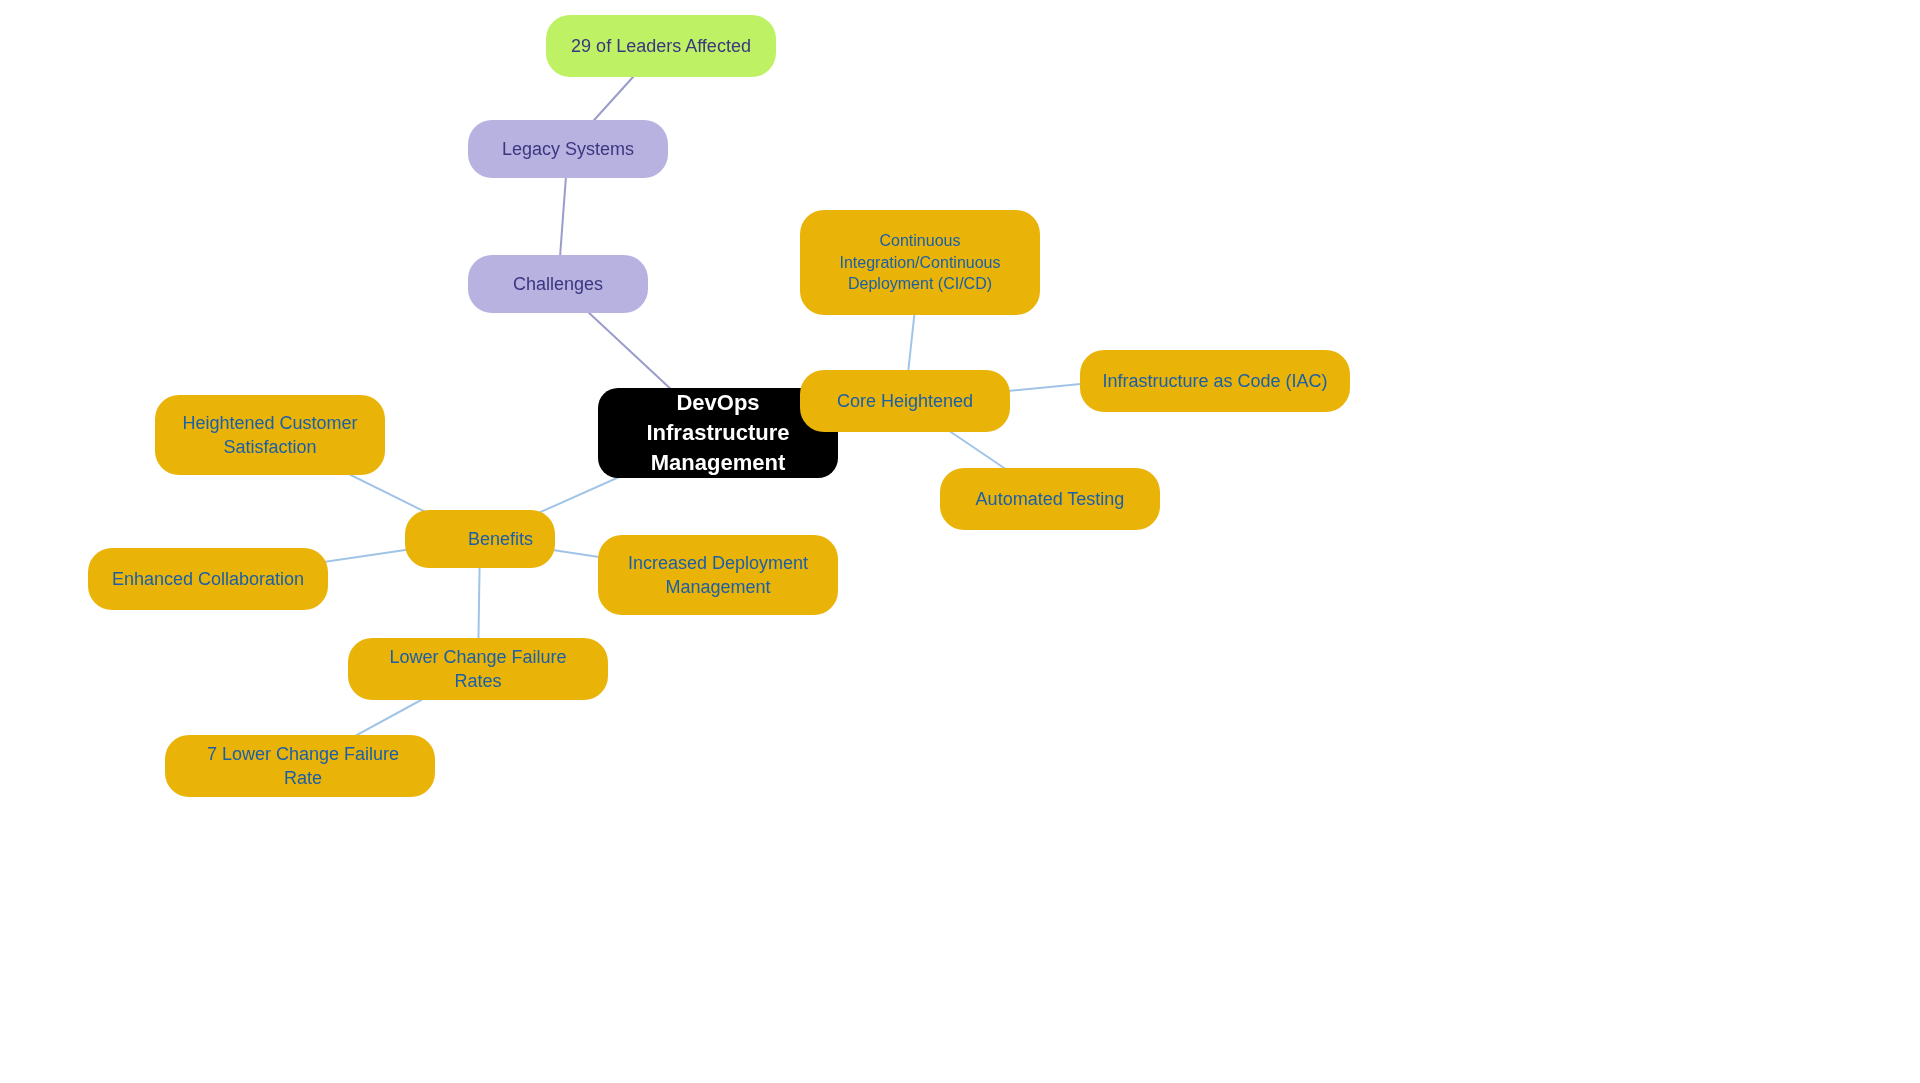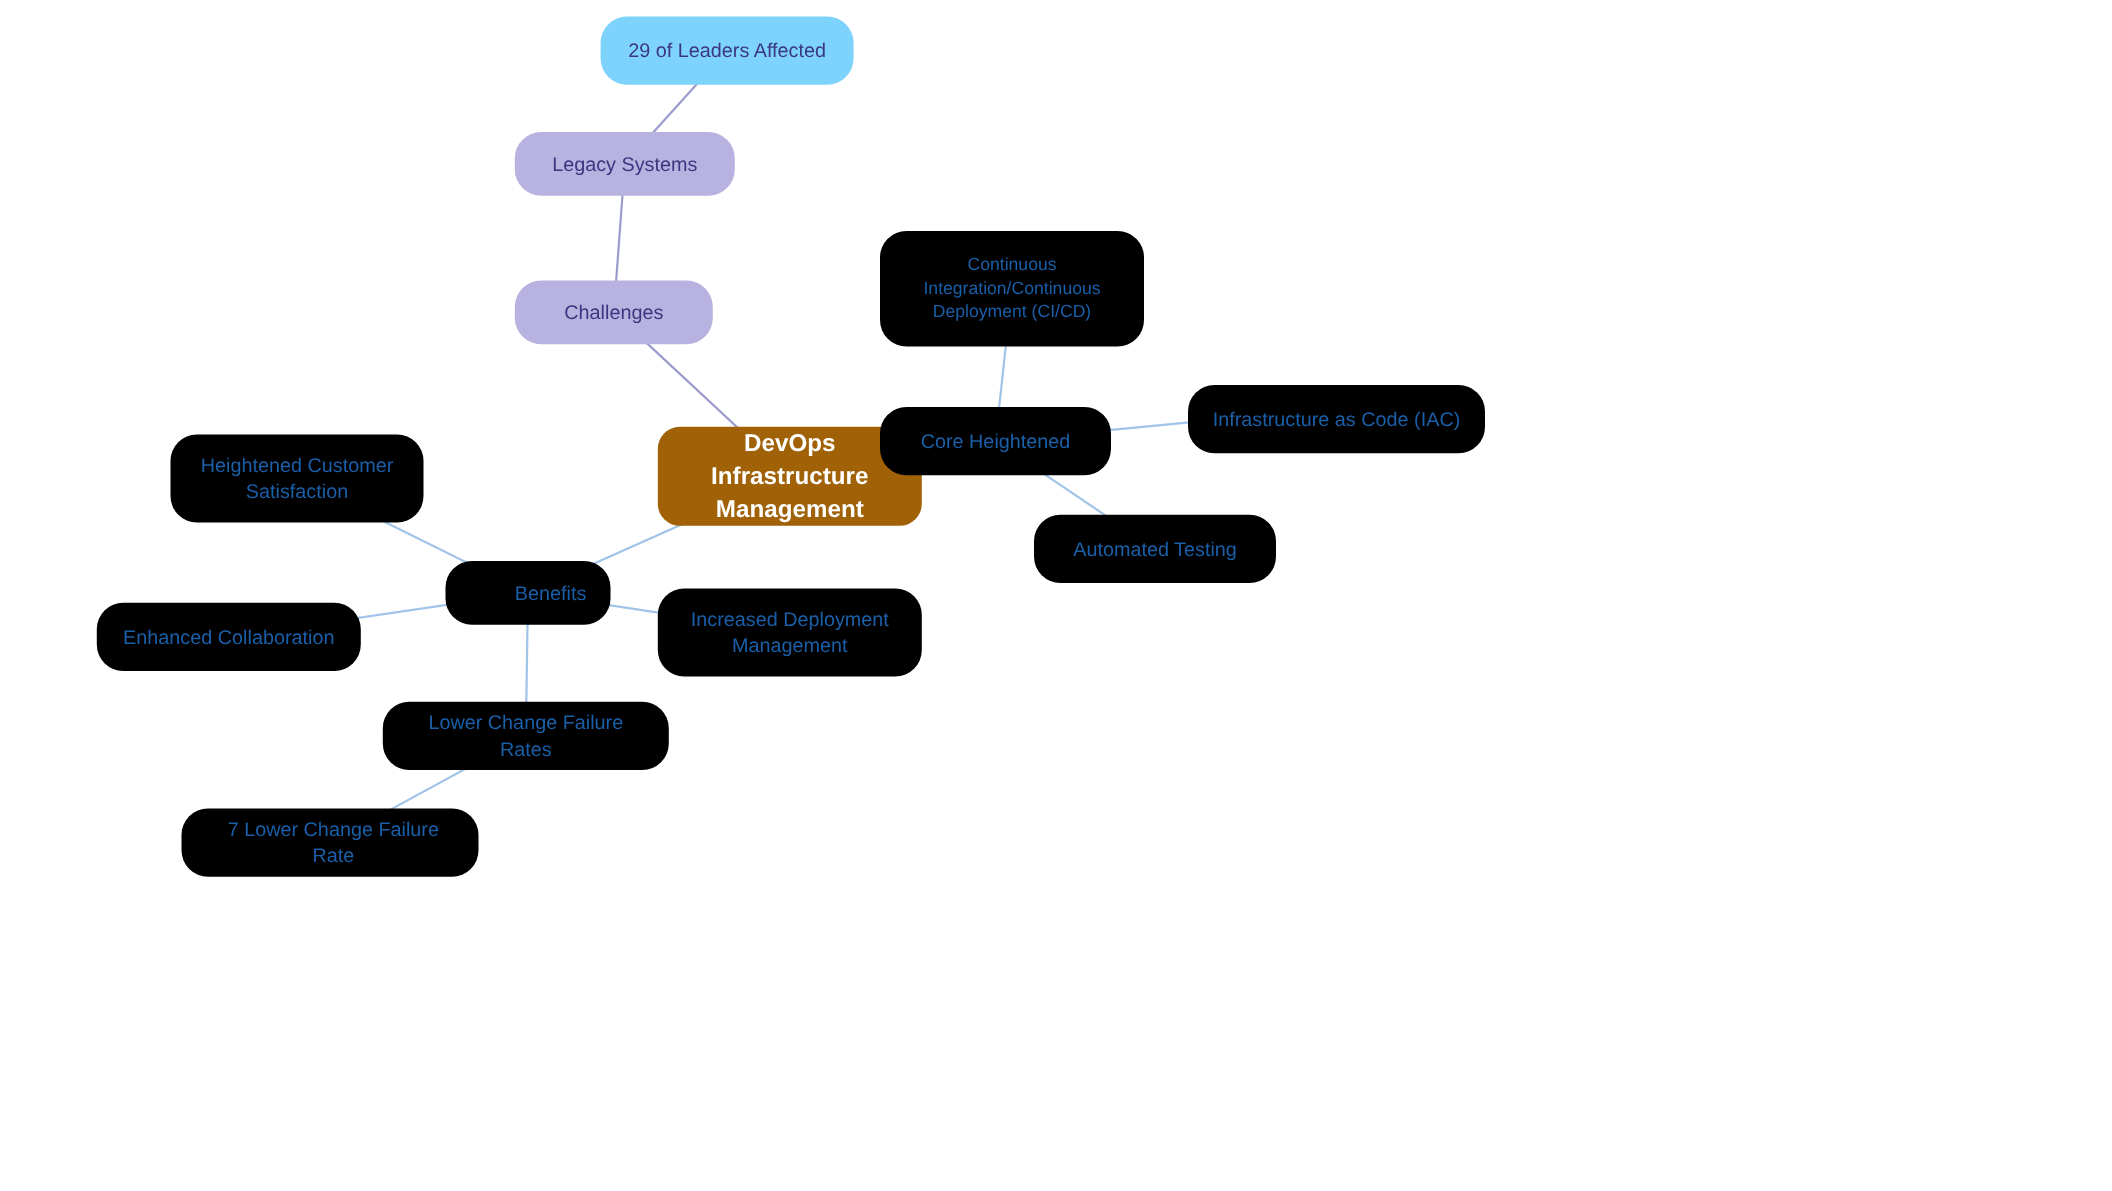--- a/index.html
+++ b/index.html
@@ -24,35 +24,35 @@
       display: flex;
       align-items: center;
       justify-content: center;
       text-align: center;
       font-size: 18px;
       font-weight: 500;
       line-height: 1.35;
       padding: 14px 22px;
     }
     .node-center {
-      background: #a16207;
+      background: #000000;
       color: #ffffff;
       font-size: 22px;
       font-weight: 600;
       border-radius: 20px;
       width: 240px;
       height: 90px;
     }
     .node-purple-light {
-      background: #7dd3fc;
+      background: #bef264;
       color: #3b3680;
       border: none;
     }
     .node-blue-light {
-      background: #000000;
+      background: #eab308;
       color: #1a5fa8;
       border: none;
     }
     .node-purple-medium {
       background: #b8b2e0;
       color: #3b3680;
       justify-content: center;
     }
   </style>
 </head>

